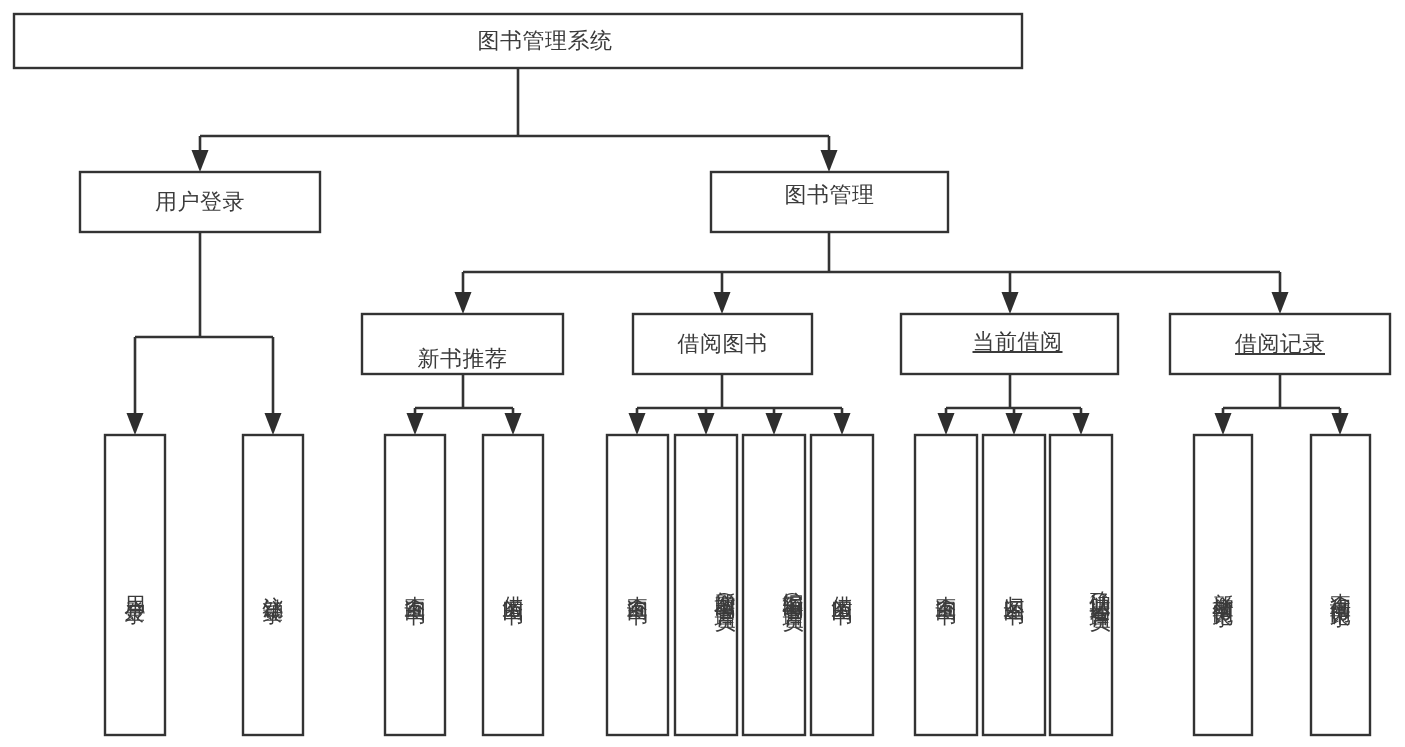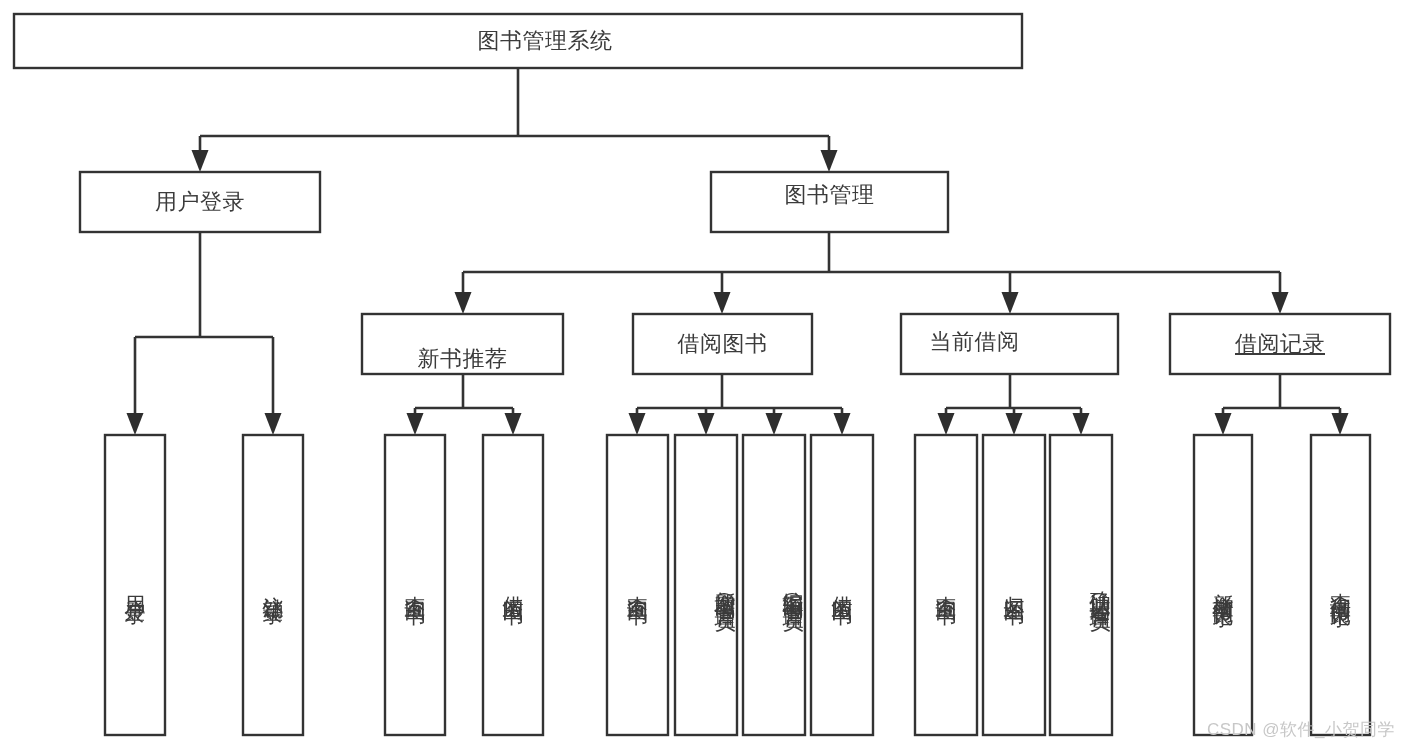--- a/index.html
+++ b/index.html
@@ -177,32 +177,31 @@
         <rect class="node-box" x="1311" y="435" width="59" height="300"></rect>
       </g>
   </svg>
 
   <div id="labels-layer">
       <div class="node-label horizontal" style="left: 14px; top: 14px; width: 1008px; height: 54px; margin-left: 27px;">图书管理系统</div>
       <div class="node-label horizontal" style="left: 80px; top: 172px; width: 240px; height: 60px;">用户登录</div>
       <div class="node-label horizontal" style="left: 711px; top: 172px; width: 237px; height: 47px;">图书管理</div>
       <div class="node-label horizontal" style="left: 362px; top: 329px; width: 201px; height: 60px;">新书推荐</div>
       <div class="node-label horizontal" style="left: 633px; top: 314px; width: 179px; height: 60px;">借阅图书</div>
-      <div class="node-label horizontal" style="left: 866px; top: 314px; width: 217px; height: 56px;">当前借阅</div>
+      <div class="node-label horizontal" style="left: 909px; top: 314px; width: 217px; height: 56px; text-decoration: underline;">当前借阅</div>
       <div class="node-label horizontal" style="left: 1170px; top: 314px; width: 220px; height: 60px; text-decoration: underline;">借阅记录</div>
       <div class="node-label vertical centered" style="left: 105px; top: 435px; width: 60px; height: 300px;">用户登录</div>
       <div class="node-label vertical centered" style="left: 243px; top: 435px; width: 60px; height: 300px;">注销登录</div>
       <div class="node-label vertical centered" style="left: 385px; top: 435px; width: 60px; height: 300px;">查询图书</div>
       <div class="node-label vertical centered" style="left: 483px; top: 435px; width: 60px; height: 300px;">借阅图书</div>
       <div class="node-label vertical centered" style="left: 607px; top: 435px; width: 61px; height: 300px;">查询图书</div>
       <div class="node-label vertical" style="left: 675px; top: 435px; width: 62px; height: 300px;">新增图书（管理员）</div>
       <div class="node-label vertical" style="left: 743px; top: 435px; width: 62px; height: 300px;">编辑图书（管理员）</div>
       <div class="node-label vertical centered" style="left: 811px; top: 435px; width: 62px; height: 300px;">借阅图书</div>
       <div class="node-label vertical centered" style="left: 915px; top: 435px; width: 62px; height: 300px;">查询图书</div>
       <div class="node-label vertical centered" style="left: 983px; top: 435px; width: 62px; height: 300px;">归还图书</div>
       <div class="node-label vertical" style="left: 1050px; top: 435px; width: 62px; height: 300px;">确认归还（管理员）</div>
       <div class="node-label vertical centered" style="left: 1194px; top: 435px; width: 58px; height: 300px;">新增借阅记录</div>
       <div class="node-label vertical centered" style="left: 1311px; top: 435px; width: 59px; height: 300px;">查询借阅记录</div>
     </div>
 
-  <div id="watermark">CSDN @软件_小贺同学</div>
 
 </div>
 
 </body></html>

